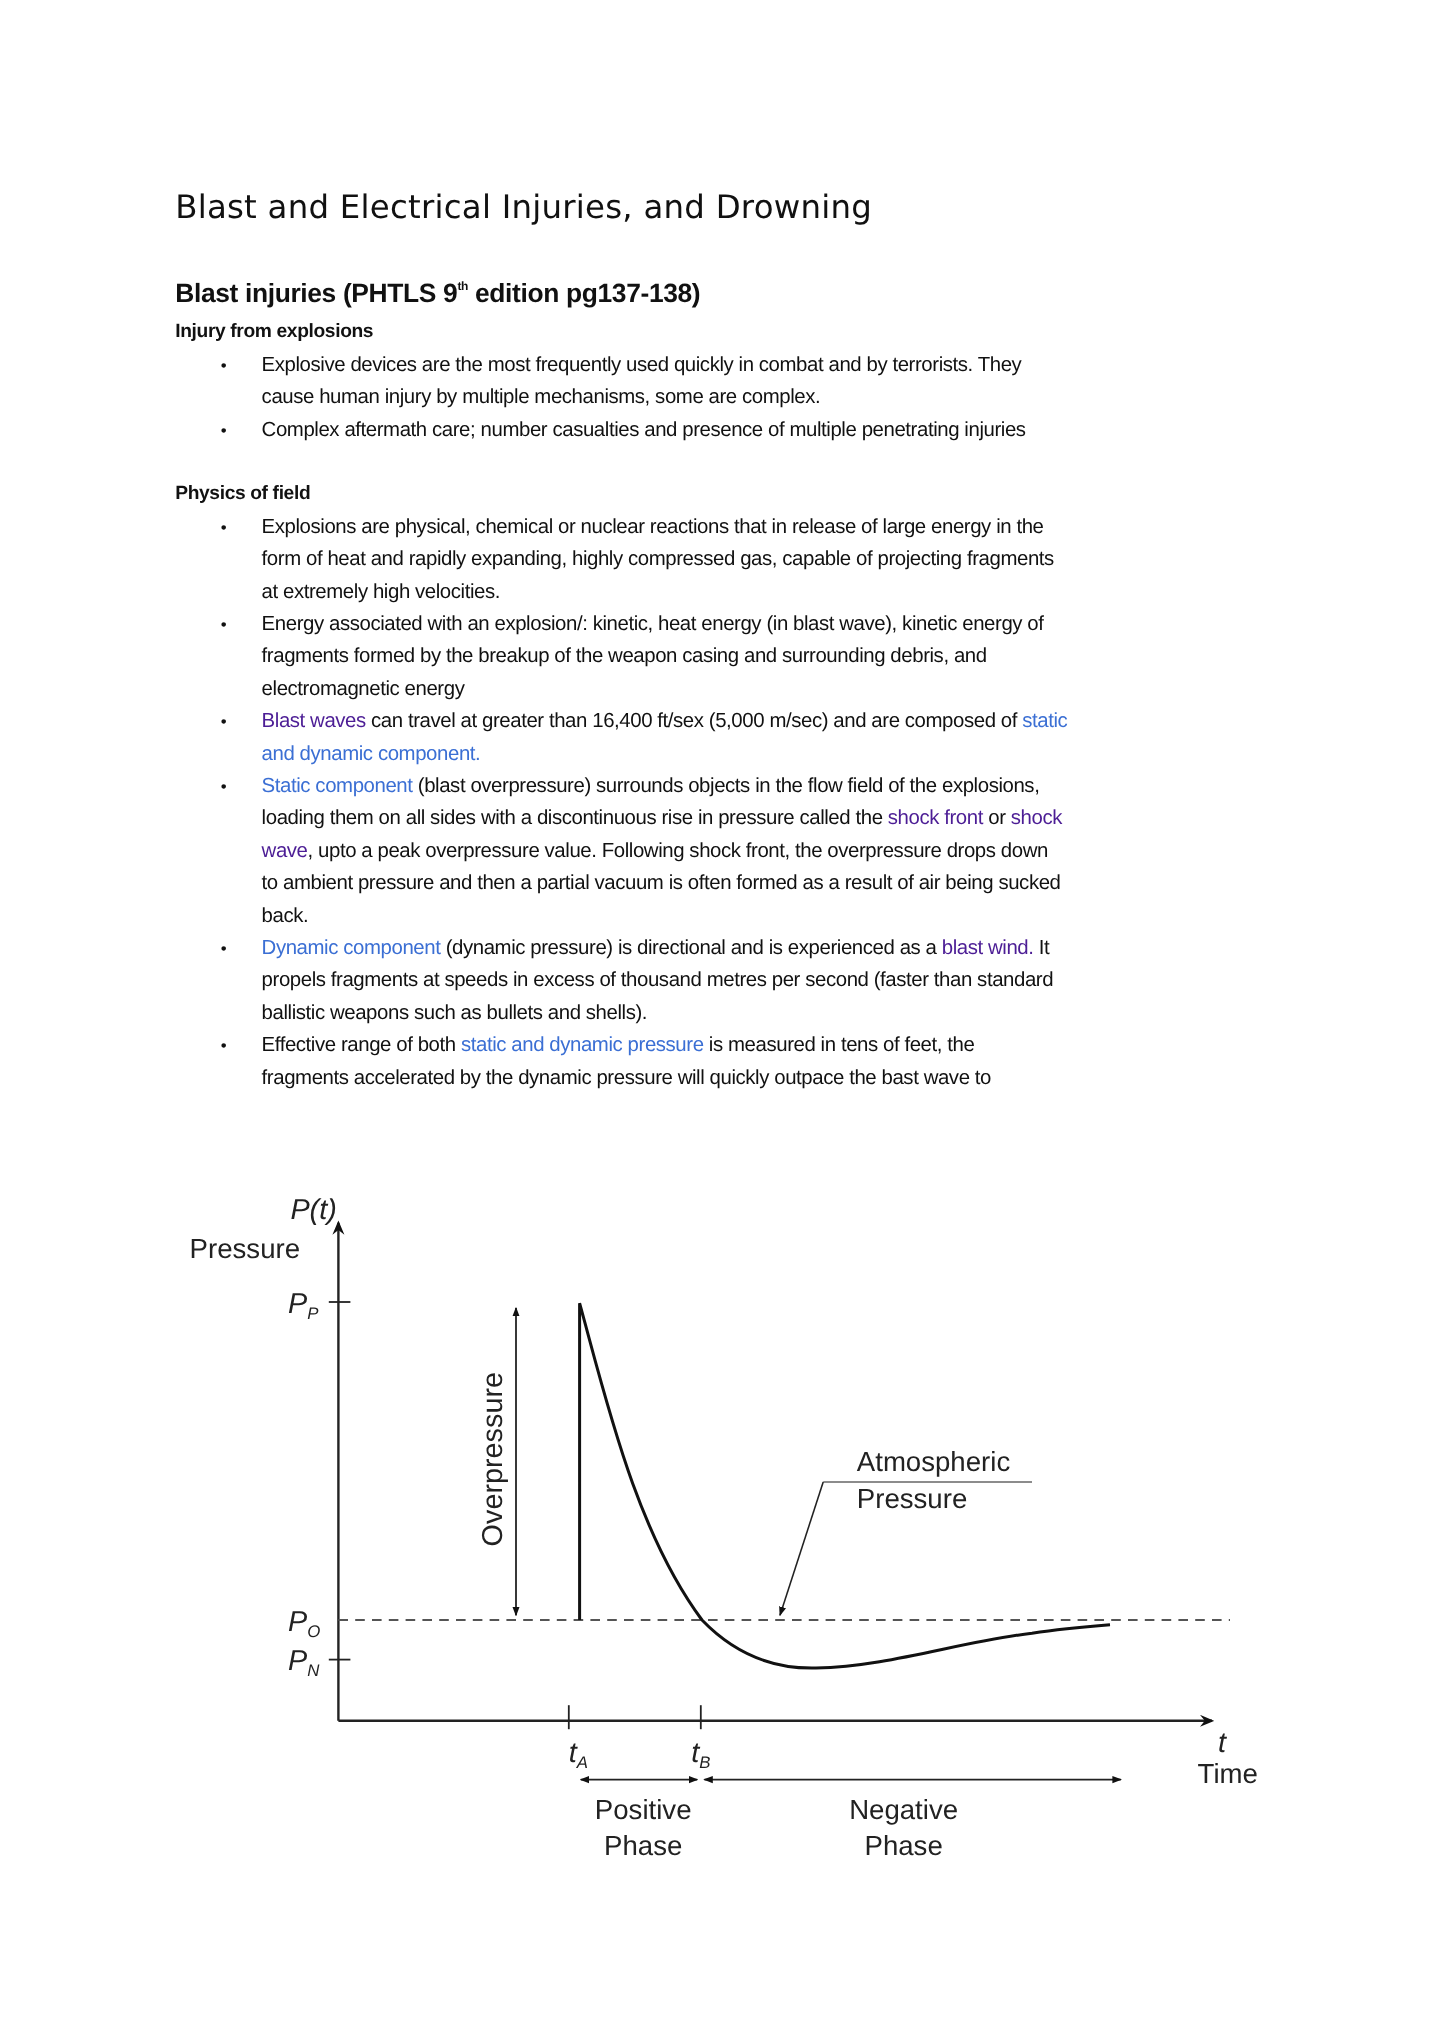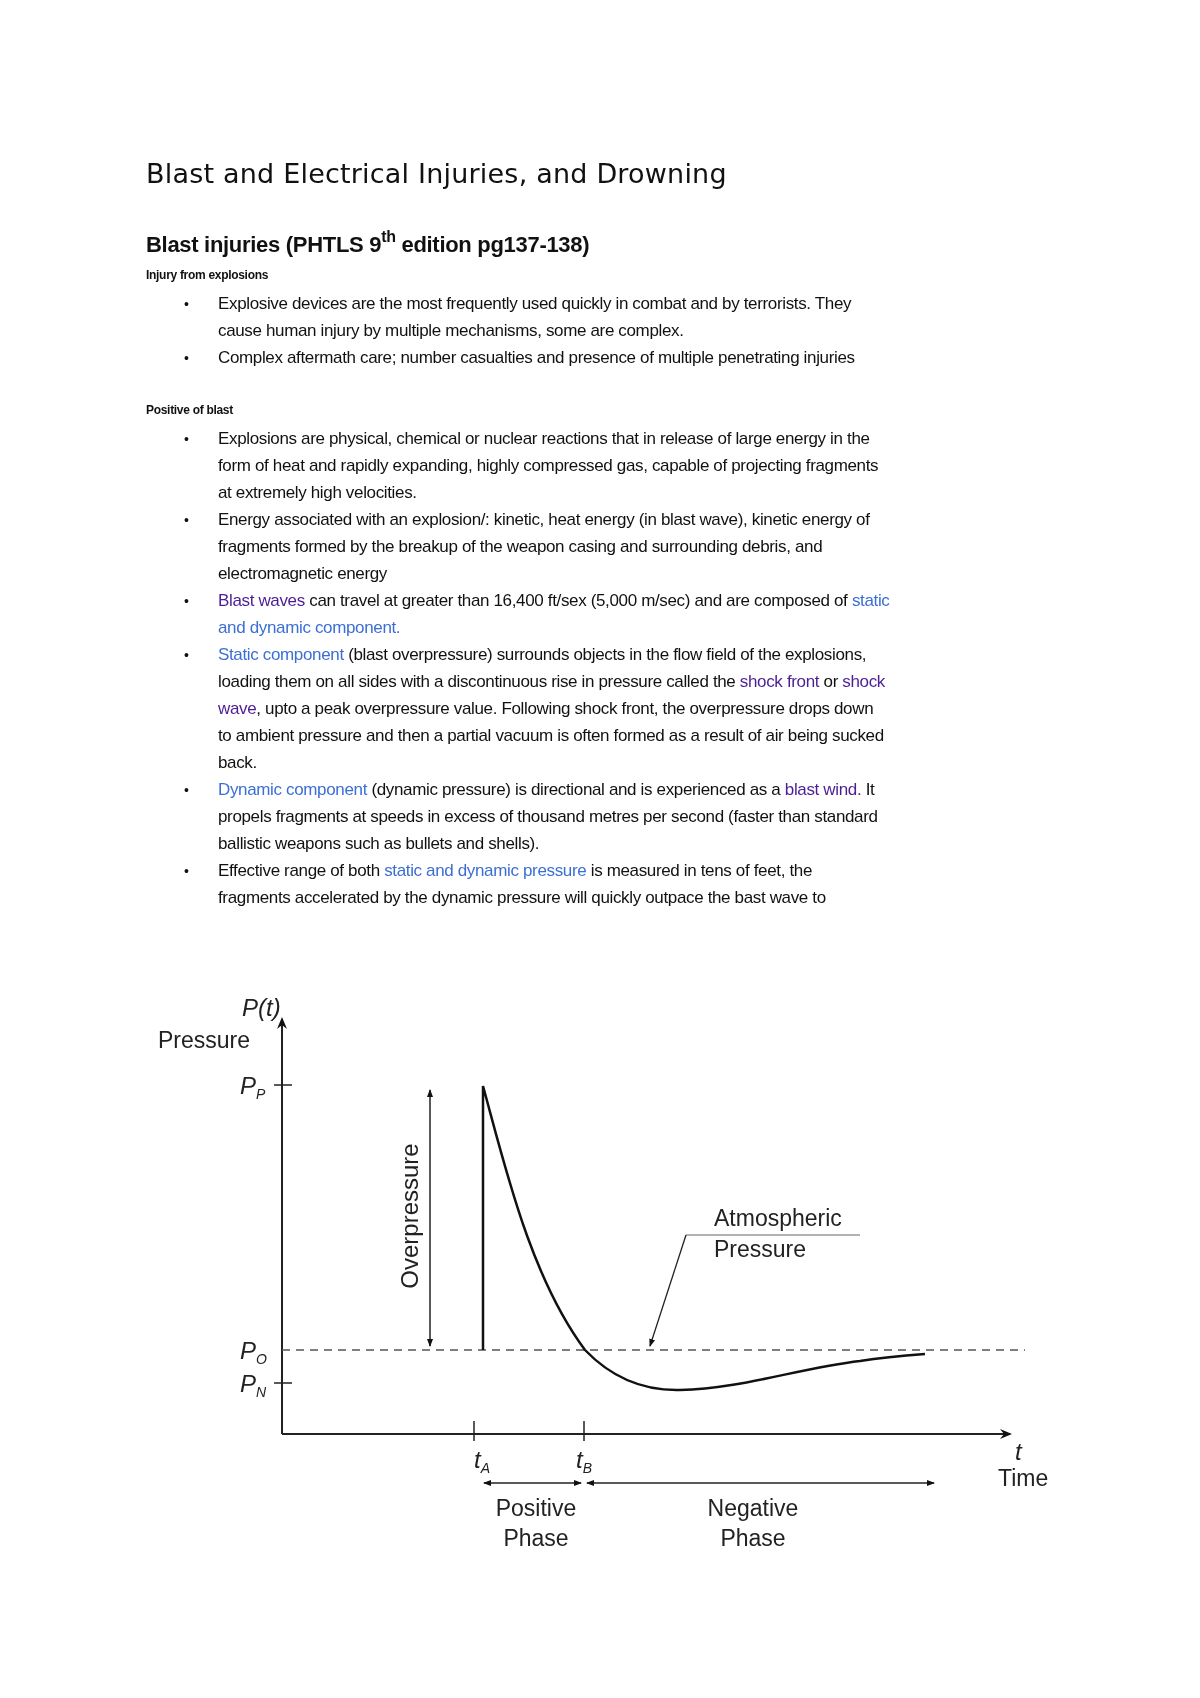--- a/index.html
+++ b/index.html
@@ -8,24 +8,24 @@
   .title {
     position: absolute; left: 146px; top: 142px;
     font-family: "DejaVu Sans", sans-serif; font-size: 27px; color: #111;
     letter-spacing: 0.2px; white-space: nowrap;
   }
   .h1 {
     position: absolute; left: 146px; top: 216px;
     font-family: "Liberation Sans", sans-serif; font-weight: bold; font-size: 22px; color: #111;
     white-space: nowrap; letter-spacing: -0.3px;
   }
-  .h1 sup { font-size: 16px; vertical-align: 10px; line-height: 0; }
+  .h1 sup { font-size: 10px; vertical-align: 10px; line-height: 0; }
   .h2 {
     position: absolute; left: 146px;
-    font-family: "Liberation Sans", sans-serif; font-weight: bold; font-size: 12px; color: #111;
+    font-family: "Liberation Sans", sans-serif; font-weight: bold; font-size: 16px; color: #111;
     white-space: nowrap; letter-spacing: -0.3px;
   }
   .line {
     position: absolute; left: 218px;
     font-family: "Liberation Sans", sans-serif; font-size: 17px; color: #111;
     white-space: nowrap; letter-spacing: -0.35px; line-height: 20px;
   }
   .bullet {
     position: absolute; left: 184px;
     font-family: "Liberation Sans", sans-serif; font-size: 14px; color: #111; line-height: 20px;
@@ -46,21 +46,21 @@
 
   <div class="h2" style="top:252px">Injury from explosions</div>
 
   <span class="bullet" style="top:278px">•</span>
   <div class="line" style="top:278px">Explosive devices are the most frequently used quickly in combat and by terrorists. They</div>
   <div class="line" style="top:305px">cause human injury by multiple mechanisms, some are complex.</div>
 
   <span class="bullet" style="top:332px">•</span>
   <div class="line" style="top:332px">Complex aftermath care; number casualties and presence of multiple penetrating injuries</div>
 
-  <div class="h2" style="top:387px">Positive of blast</div>
+  <div class="h2" style="top:387px">Physics of field</div>
 
   <span class="bullet" style="top:413px">•</span>
   <div class="line" style="top:413px">Explosions are physical, chemical or nuclear reactions that in release of large energy in the</div>
   <div class="line" style="top:440px">form of heat and rapidly expanding, highly compressed gas, capable of projecting fragments</div>
   <div class="line" style="top:467px">at extremely high velocities.</div>
 
   <span class="bullet" style="top:494px">•</span>
   <div class="line" style="top:494px">Energy associated with an explosion/: kinetic, heat energy (in blast wave), kinetic energy of</div>
   <div class="line" style="top:521px">fragments formed by the breakup of the weapon casing and surrounding debris, and</div>
   <div class="line" style="top:548px">electromagnetic energy</div>

